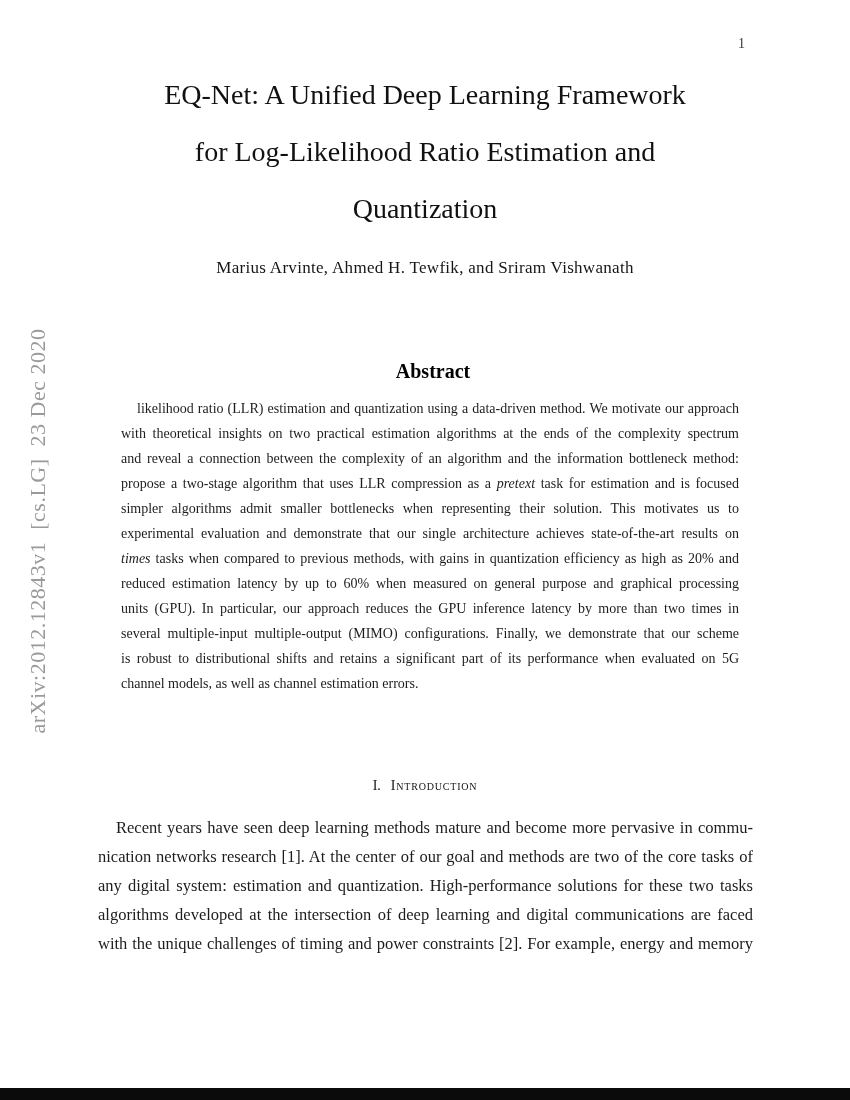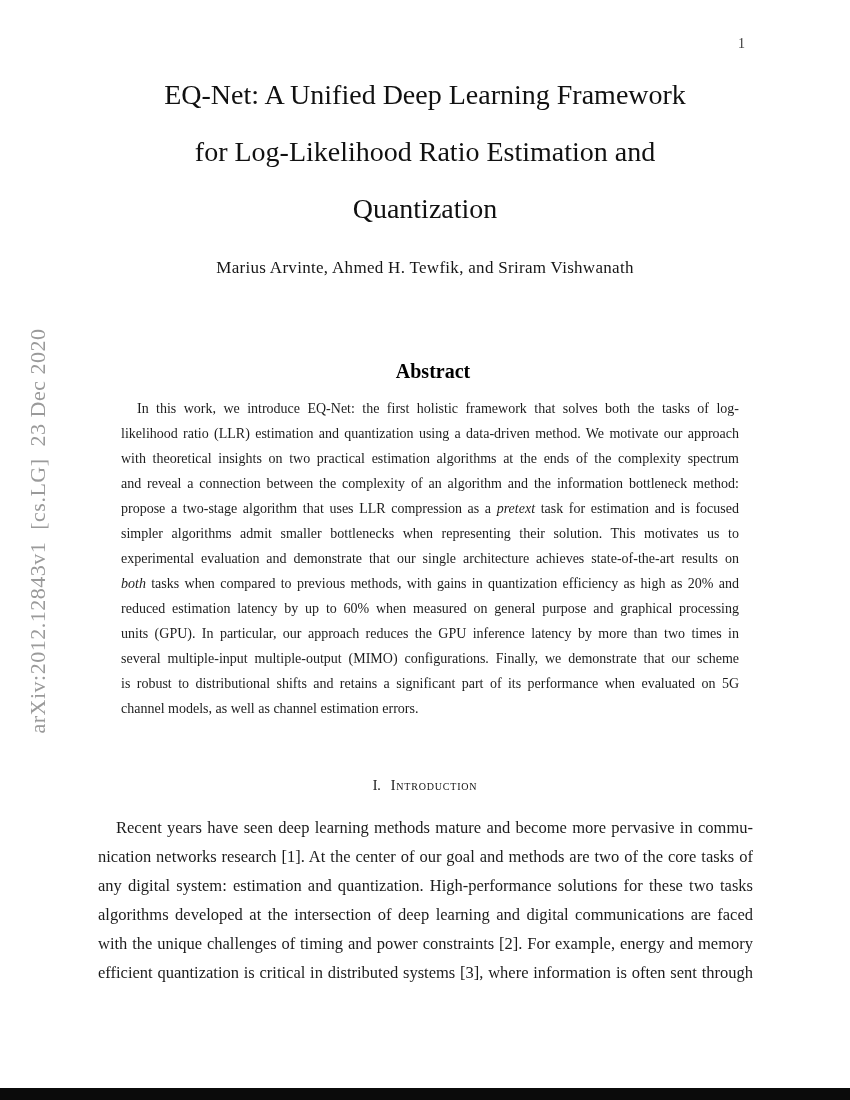--- a/index.html
+++ b/index.html
@@ -106,43 +106,41 @@
       <div class="title-line">EQ-Net: A Unified Deep Learning Framework</div>
       <div class="title-line">for Log-Likelihood Ratio Estimation and</div>
       <div class="title-line">Quantization</div>
     </div>
 
   <div class="authors">Marius Arvinte, Ahmed H. Tewfik, and Sriram Vishwanath</div>
 
   <div class="abstract-heading">Abstract</div>
 
   <div class="abstract-body para end-left">
-      <div class="abstract-line">In this work, we introduce EQ-Net: the first holistic framework that solves both the tasks of log-</div>
       <div class="abstract-line">likelihood ratio (LLR) estimation and quantization using a data-driven method. We motivate our approach</div>
       <div class="abstract-line">with theoretical insights on two practical estimation algorithms at the ends of the complexity spectrum</div>
       <div class="abstract-line">and reveal a connection between the complexity of an algorithm and the information bottleneck method:</div>
       <div class="abstract-line">propose a two-stage algorithm that uses LLR compression as a <i>pretext</i> task for estimation and is focused</div>
       <div class="abstract-line">simpler algorithms admit smaller bottlenecks when representing their solution. This motivates us to</div>
       <div class="abstract-line">experimental evaluation and demonstrate that our single architecture achieves state-of-the-art results on</div>
-      <div class="abstract-line"><i>both</i> tasks when compared to previous methods, with gains in quantization efficiency as high as 20% and</div>
+      <div class="abstract-line"><i>times</i> tasks when compared to previous methods, with gains in quantization efficiency as high as 20% and</div>
       <div class="abstract-line">reduced estimation latency by up to 60% when measured on general purpose and graphical processing</div>
       <div class="abstract-line">units (GPU). In particular, our approach reduces the GPU inference latency by more than two times in</div>
       <div class="abstract-line">several multiple-input multiple-output (MIMO) configurations. Finally, we demonstrate that our scheme</div>
       <div class="abstract-line">is robust to distributional shifts and retains a significant part of its performance when evaluated on 5G</div>
       <div class="abstract-line">channel models, as well as channel estimation errors.</div>
     </div>
 
   <div class="section-heading">
     <span>I.</span><span class="gap"></span><span class="sc">Introduction</span>
   </div>
 
   <div class="intro-body para">
       <div class="intro-line">Recent years have seen deep learning methods mature and become more pervasive in commu-</div>
       <div class="intro-line">nication networks research [1]. At the center of our goal and methods are two of the core tasks of</div>
       <div class="intro-line">any digital system: estimation and quantization. High-performance solutions for these two tasks</div>
       <div class="intro-line">algorithms developed at the intersection of deep learning and digital communications are faced</div>
       <div class="intro-line">with the unique challenges of timing and power constraints [2]. For example, energy and memory</div>
-      <div class="intro-line">efficient quantization is critical in distributed systems [3], where information is often sent through</div>
     </div>
 
   <div class="bottom-bar"></div>
 
 </div>
 
 </body></html>

